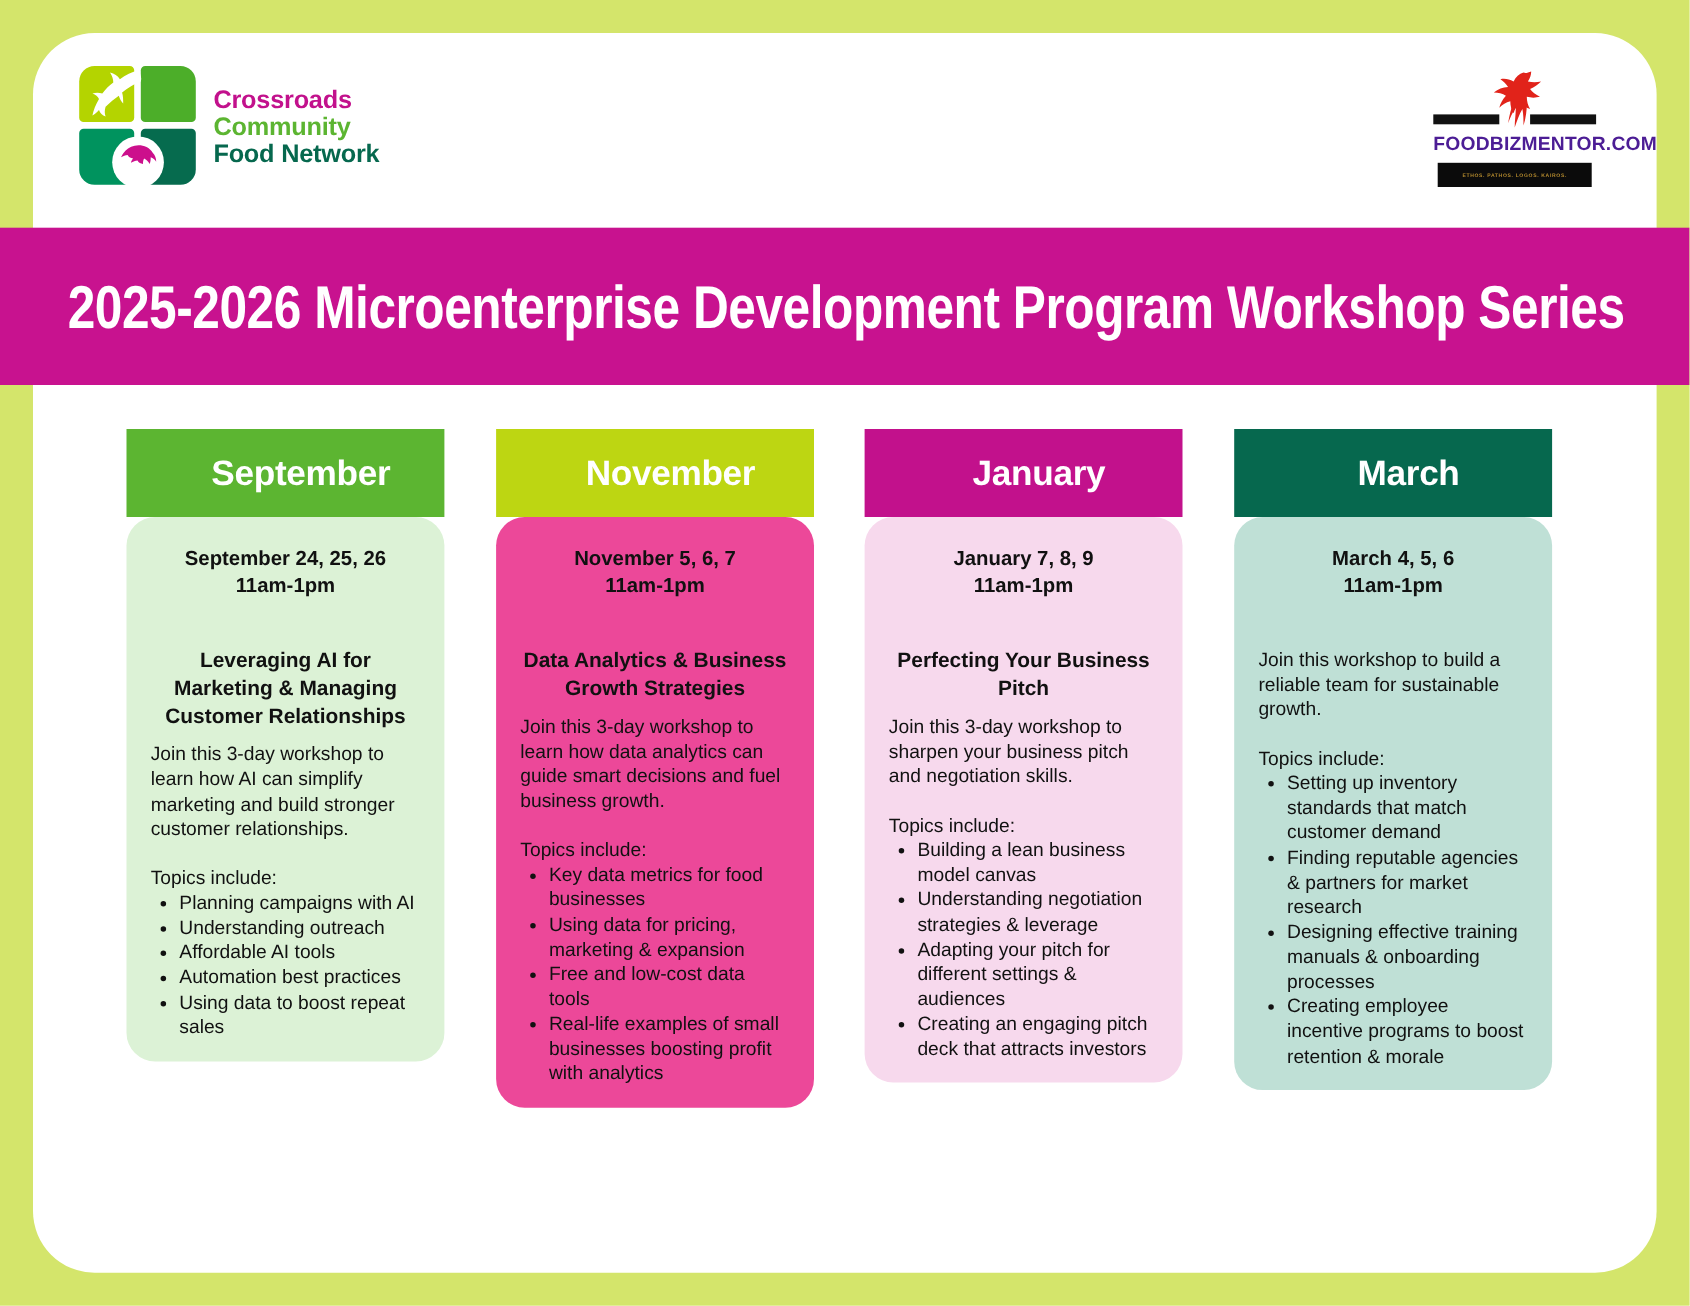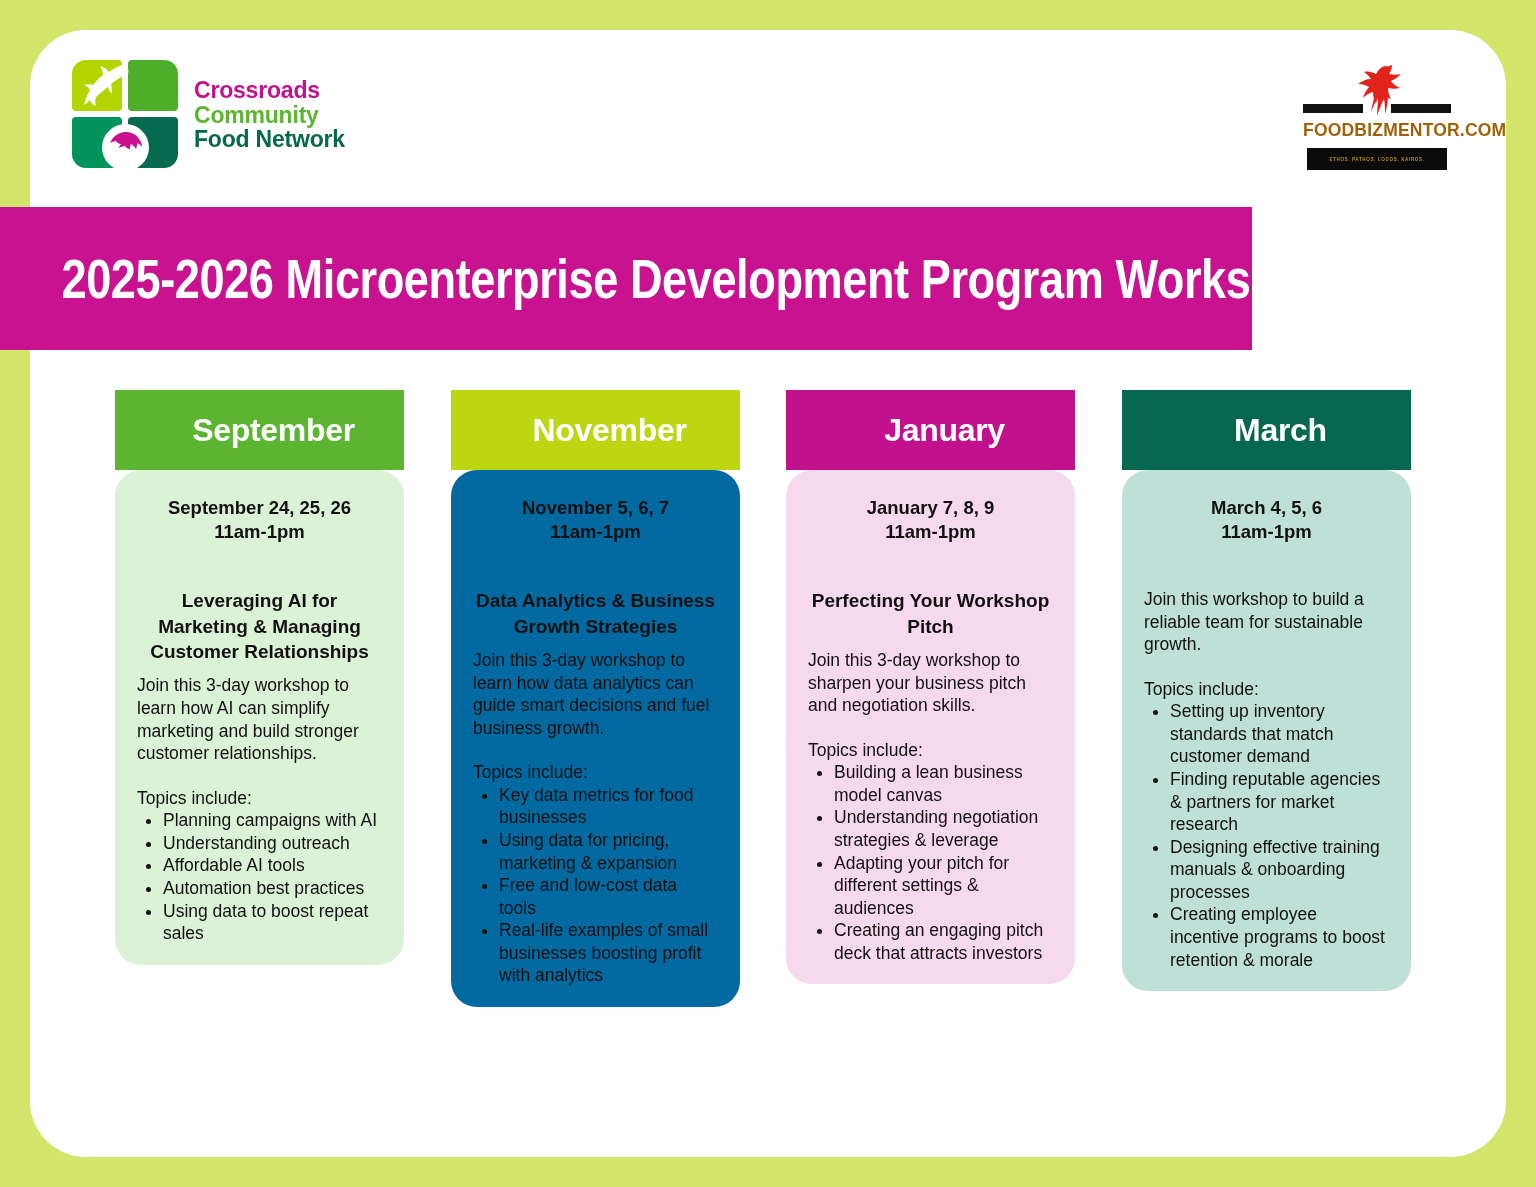--- a/index.html
+++ b/index.html
@@ -80,37 +80,37 @@
   }
   .fbm-bird{position:absolute;left:42px;top:0;width:66px;height:62px;}
   .fbm-rule{
     position:absolute;top:40px;height:9px;background:#111;
   }
   .fbm-rule.l{left:0;width:60px;}
   .fbm-rule.r{right:0;width:60px;}
   .fbm-name{
     position:absolute;left:0;top:56px;width:100%;
     text-align:center;
-    font-size:17.5px;font-weight:700;color:#a16207;
+    font-size:17.5px;font-weight:700;color:#4c1d95;
     letter-spacing:0.2px;
   }
   .fbm-banner{
     position:absolute;left:4px;top:84px;
     width:140px;height:22px;background:#0b0b0b;
     display:flex;align-items:center;justify-content:center;
   }
   .fbm-banner span{
     color:#b58b2e;font-size:4.6px;letter-spacing:.6px;
     font-weight:700;white-space:nowrap;
   }
 
   
   .title-banner{
     position:absolute;
-    left:0; top:207px; width:1252px; height:143px;
+    left:0; top:207px; width:1536px; height:143px;
     background:#c8128f;
     display:flex;align-items:center;
     z-index:5;
   }
   .title-banner h1{
     margin:0;
     padding-left:75px;
     color:#ffffff;
     font-size:55px;
     font-weight:700;
@@ -239,39 +239,39 @@
           <li>Understanding outreach</li>
           <li>Affordable AI tools</li>
           <li>Automation best practices</li>
           <li>Using data to boost repeat sales</li>
         </ul>
     </div>
   </div>
 
   <div class="col c1">
     <div class="col-head" style="background: rgb(189, 214, 18);">November</div>
-    <div class="col-body" style="background: #0369a1;">
+    <div class="col-body" style="background: #ec4899;">
       <p class="dates">November 5, 6, 7<br>11am-1pm</p>
       <p class="wtitle">Data Analytics &amp; Business Growth Strategies</p>
       <p class="desc">Join this 3-day workshop to learn how data analytics can guide smart decisions and fuel business growth.</p>
       <p class="topics-label">Topics include:</p>
       <ul class="topics">
           <li>Key data metrics for food businesses</li>
           <li>Using data for pricing, marketing &amp; expansion</li>
           <li>Free and low-cost data tools</li>
           <li>Real-life examples of small businesses boosting profit with analytics</li>
         </ul>
     </div>
   </div>
 
   <div class="col c2">
     <div class="col-head" style="background: rgb(194, 17, 140);">January</div>
     <div class="col-body" style="background: rgb(247, 217, 237);">
       <p class="dates">January 7, 8, 9<br>11am-1pm</p>
-      <p class="wtitle">Perfecting Your Workshop Pitch</p>
+      <p class="wtitle">Perfecting Your Business Pitch</p>
       <p class="desc">Join this 3-day workshop to sharpen your business pitch and negotiation skills.</p>
       <p class="topics-label">Topics include:</p>
       <ul class="topics">
           <li>Building a lean business model canvas</li>
           <li>Understanding negotiation strategies &amp; leverage</li>
           <li>Adapting your pitch for different settings &amp; audiences</li>
           <li>Creating an engaging pitch deck that attracts investors</li>
         </ul>
     </div>
   </div>

